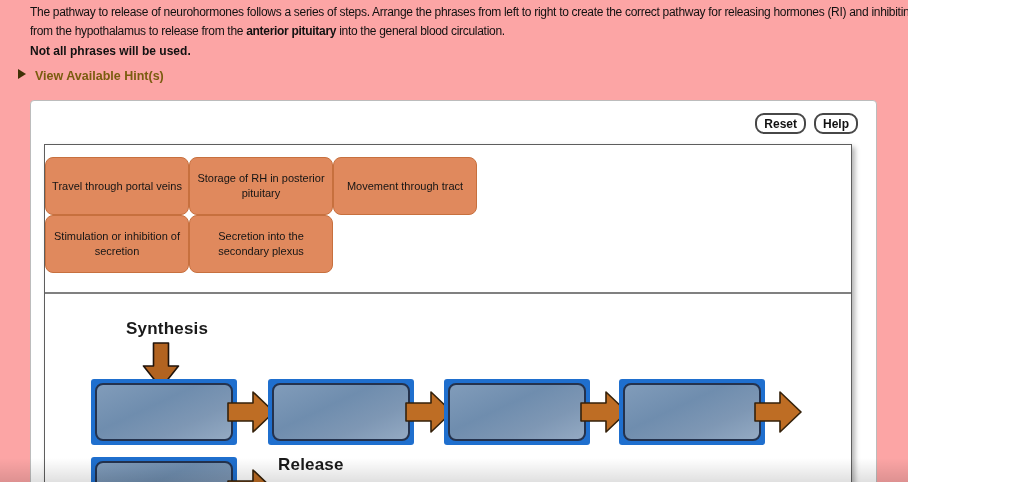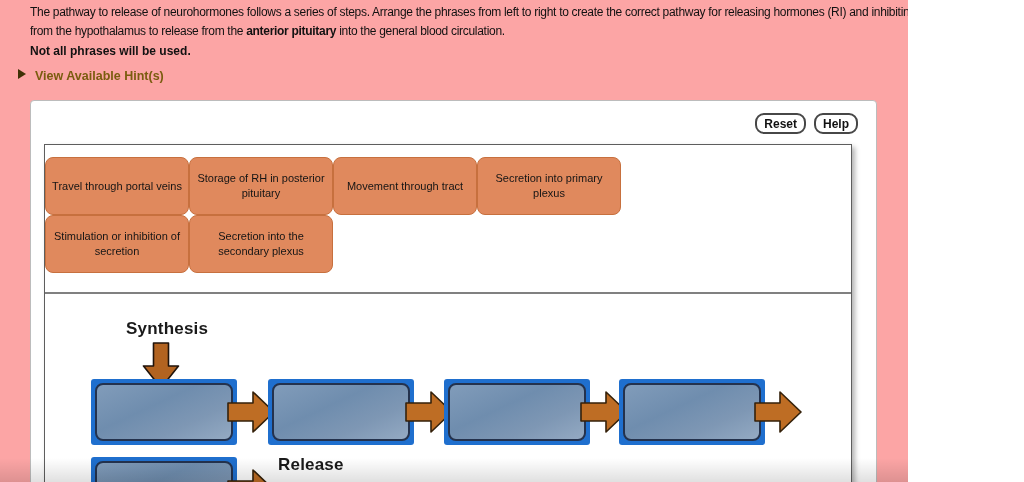--- a/index.html
+++ b/index.html
@@ -125,21 +125,20 @@
       <button class="btn">Help</button>
     </div>
 
     <div class="inner">
 
       <div class="bank">
         <div class="bank-row r1">
           <div class="tile">Travel through portal veins</div>
           <div class="tile">Storage of RH in posterior pituitary</div>
           <div class="tile">Movement through tract</div>
-          <div class="tile">Secretion into primary plexus</div>
         </div>
         <div class="bank-row r2">
           <div class="tile">Stimulation or inhibition of secretion</div>
           <div class="tile tight">Secretion into the secondary plexus</div>
         </div>
       </div>
 
       <div class="diagram">
 
         <div class="dia-label synthesis">Synthesis</div>

